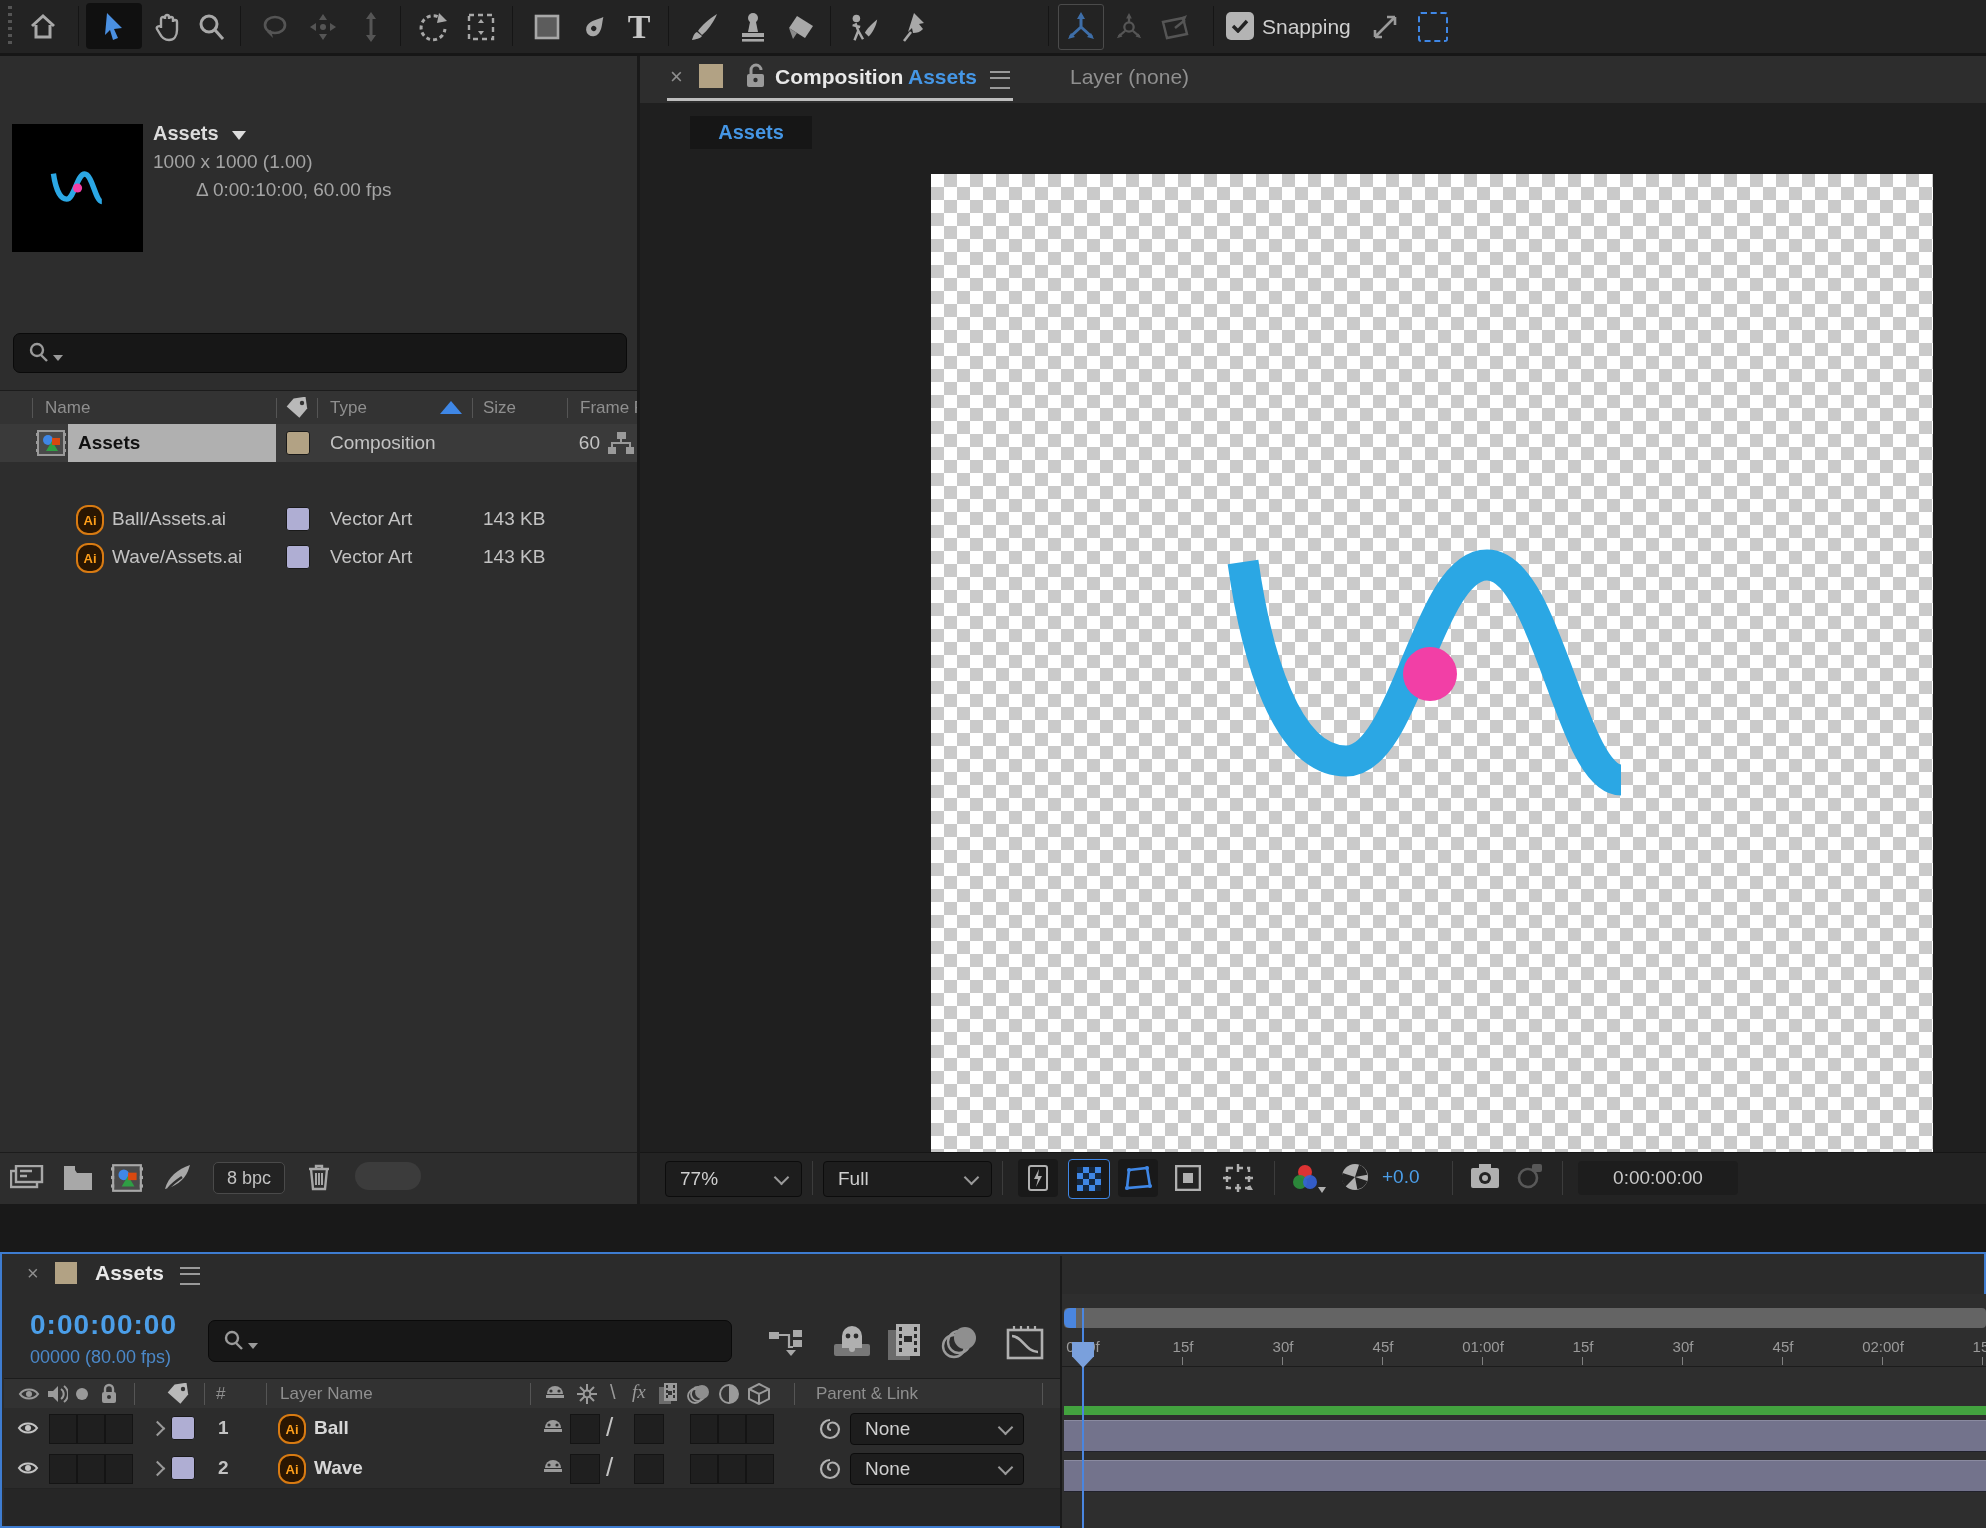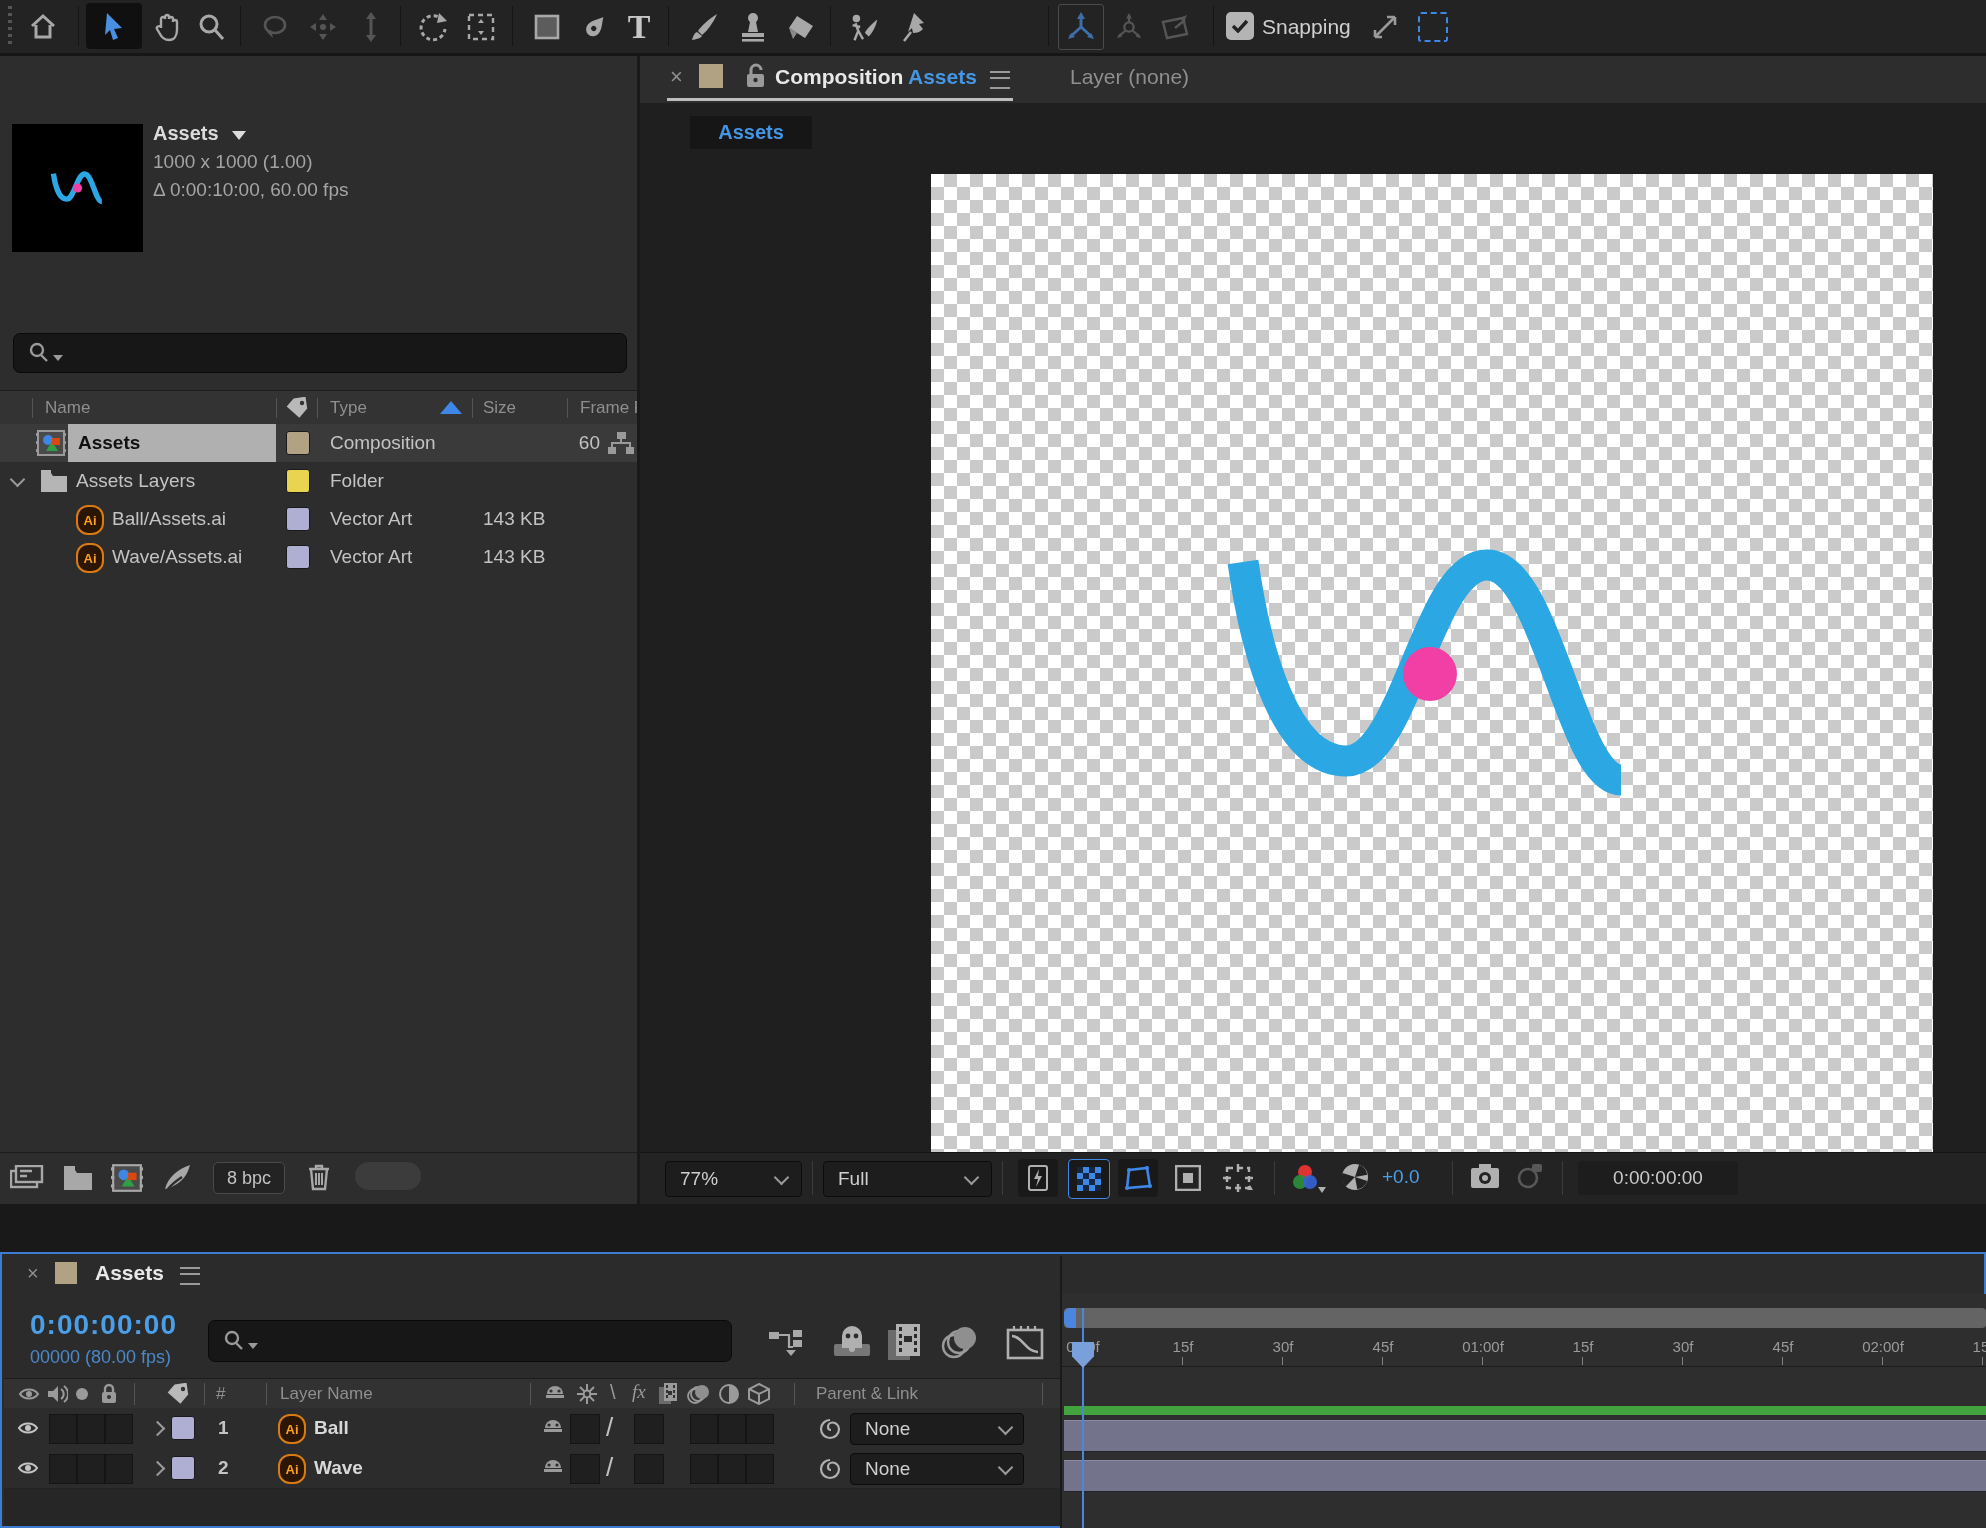--- a/index.html
+++ b/index.html
@@ -184,21 +184,21 @@
         <path d="M312 388 C325 480 355 587 415 587 C475 587 496 391 556 391 C616 391 640 606 690 606" fill="none" stroke="#2BA7E4" stroke-width="42"></path>
         <circle cx="500" cy="500" r="36" fill="#F23FA6"></circle>
       </svg>
     </div>
     <div class="abs" style="left:153px;top:66px;">
       <div style="font-size:20px;font-weight:bold;color:#dcdcdc;">
         <span>Assets</span>
         <span style="display:inline-block;width:0;height:0;border-left:7px solid transparent;border-right:7px solid transparent;border-top:9px solid #dcdcdc;margin-left:8px;"></span>
       </div>
       <div style="font-size:19px;color:#a3a3a3;margin-top:6px;">1000 x 1000 (1.00)</div>
-      <div style="font-size:19px;color:#a5a5a5;margin-top:6px;">Δ 0:00:10:00, 60.00 fps</div>
+      <div style="font-size:19px;color:#a5a5a5;margin-top:6px;margin-left:43px;">Δ 0:00:10:00, 60.00 fps</div>
     </div>
 
     <div class="abs" style="left:13px;top:277px;width:612px;height:38px;background:#171717;border:1px solid #0a0a0a;border-radius:7px;display:flex;align-items:center;">
       <svg width="22" height="22" viewBox="0 0 22 22" style="margin-left:14px;">
           <circle cx="9" cy="8" r="6" fill="none" stroke="#9a9a9a" stroke-width="2.4"></circle>
           <path d="M13 13 L19 19" stroke="#9a9a9a" stroke-width="2.4"></path>
         </svg>
       <span style="width:0;height:0;border-left:5px solid transparent;border-right:5px solid transparent;border-top:6px solid #9a9a9a;margin-left:3px;margin-top:10px;"></span>
     </div>
 
@@ -238,30 +238,20 @@
       <span class="abs rowtext" style="left:330px;top:8px;">Composition</span>
       <span class="abs rowtext" style="left:560px;top:8px;width:40px;text-align:right;">60</span>
       <svg class="abs" style="left:608px;top:7px;" width="26" height="24" viewBox="0 0 26 24">
           <rect x="9" y="1" width="9" height="7" fill="#9a9a9a"></rect>
           <path d="M13 8 v4 M4 17 v-5 h18 v5" stroke="#9a9a9a" stroke-width="2" fill="none"></path>
           <rect x="0" y="16" width="8" height="7" fill="#9a9a9a"></rect>
           <rect x="18" y="16" width="8" height="7" fill="#9a9a9a"></rect>
         </svg>
     </div>
 
-    <div class="abs" style="left:0;top:406px;width:637px;height:38px;background:#2d2d2d;">
-      <span class="abs chev" style="left:12px;top:12px;"></span>
-      <svg class="abs" style="left:40px;top:7px;" width="28" height="24" viewBox="0 0 28 24">
-          <path d="M1 4 H11 L13 7 H27 V23 H1 Z" fill="#b5b5b5"></path>
-          <rect x="1" y="1" width="10" height="3" fill="#b5b5b5"></rect>
-        </svg>
-      <span class="abs rowtext" style="left:76px;top:8px;">Assets Layers</span>
-      <div class="swatch" style="left:286px;top:7px;background:#E8D44F;"></div>
-      <span class="abs rowtext" style="left:330px;top:8px;">Folder</span>
-    </div>
 
     <div class="abs" style="left:0;top:444px;width:637px;height:38px;background:#2d2d2d;">
       <div class="ai-icon" style="left:76px;top:5px;">Ai</div>
       <span class="abs rowtext" style="left:112px;top:8px;">Ball/Assets.ai</span>
       <div class="swatch" style="left:286px;top:7px;background:#AFAED3;"></div>
       <span class="abs rowtext" style="left:330px;top:8px;">Vector Art</span>
       <span class="abs rowtext" style="left:483px;top:8px;">143 KB</span>
     </div>
 
     <div class="abs" style="left:0;top:482px;width:637px;height:38px;background:#2d2d2d;">

